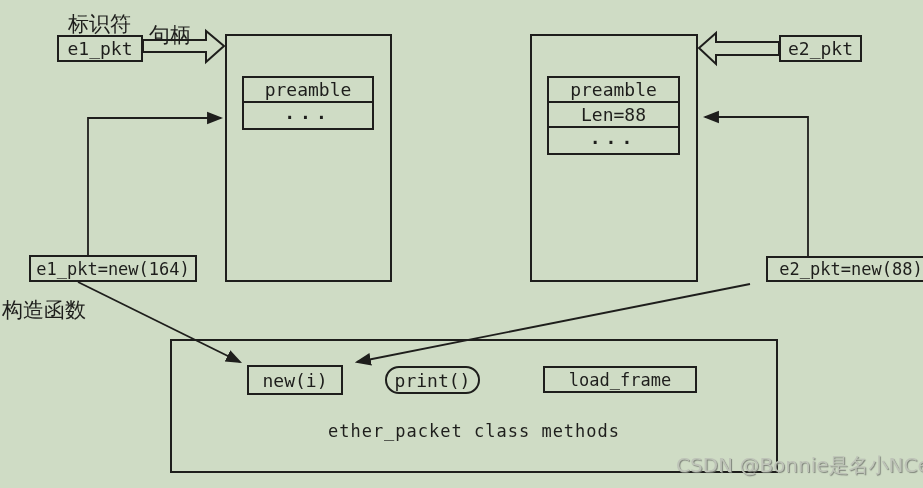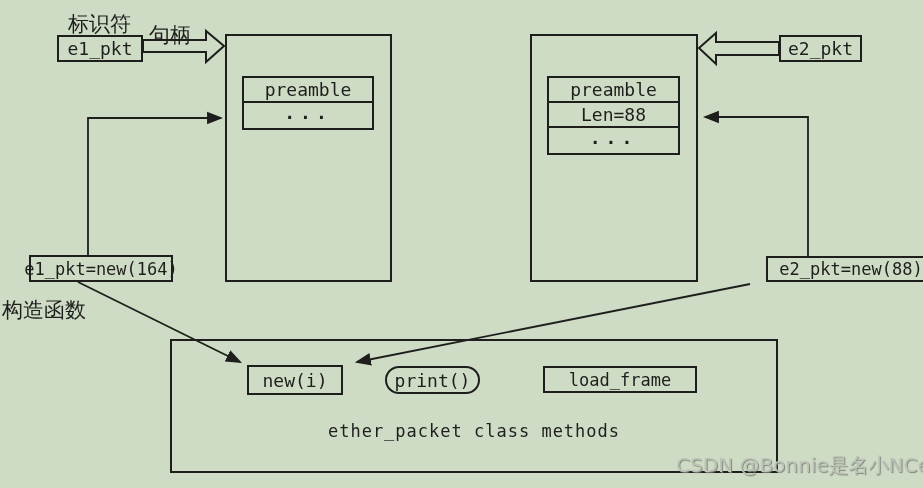--- a/index.html
+++ b/index.html
@@ -55,21 +55,21 @@
   .field-row {
     height: 25px;
     border-bottom: 2px solid var(--line);
     display: flex; align-items: center; justify-content: center;
     font-size: 18px;
   }
   .field-row:last-child { border-bottom: none; }
   .field-row.dots { letter-spacing: 5px; font-weight: bold; padding-bottom: 6px; }
 
   
-  #e1-ctor-box { left: 29px;  top: 255px; width: 144px; height: 27px; font-size: 17px; }
+  #e1-ctor-box { left: 29px;  top: 255px; width: 168px; height: 27px; font-size: 17px; }
   #e2-ctor-box { left: 750px; top: 256px; width: 170px; height: 26px; font-size: 17px; margin-left: 16px; }
 
   
   #label-identifier  { left: 68px;  top: 10px; }
   #label-handle      { left: 149px; top: 21px; }
   #label-constructor { left: 2px;   top: 296px; }
 
   
   #class-box { left: 170px; top: 339px; width: 608px; height: 134px; }
   #method-new        { left: 247px; top: 365px; width: 96px;  height: 30px; font-size: 18px; }

